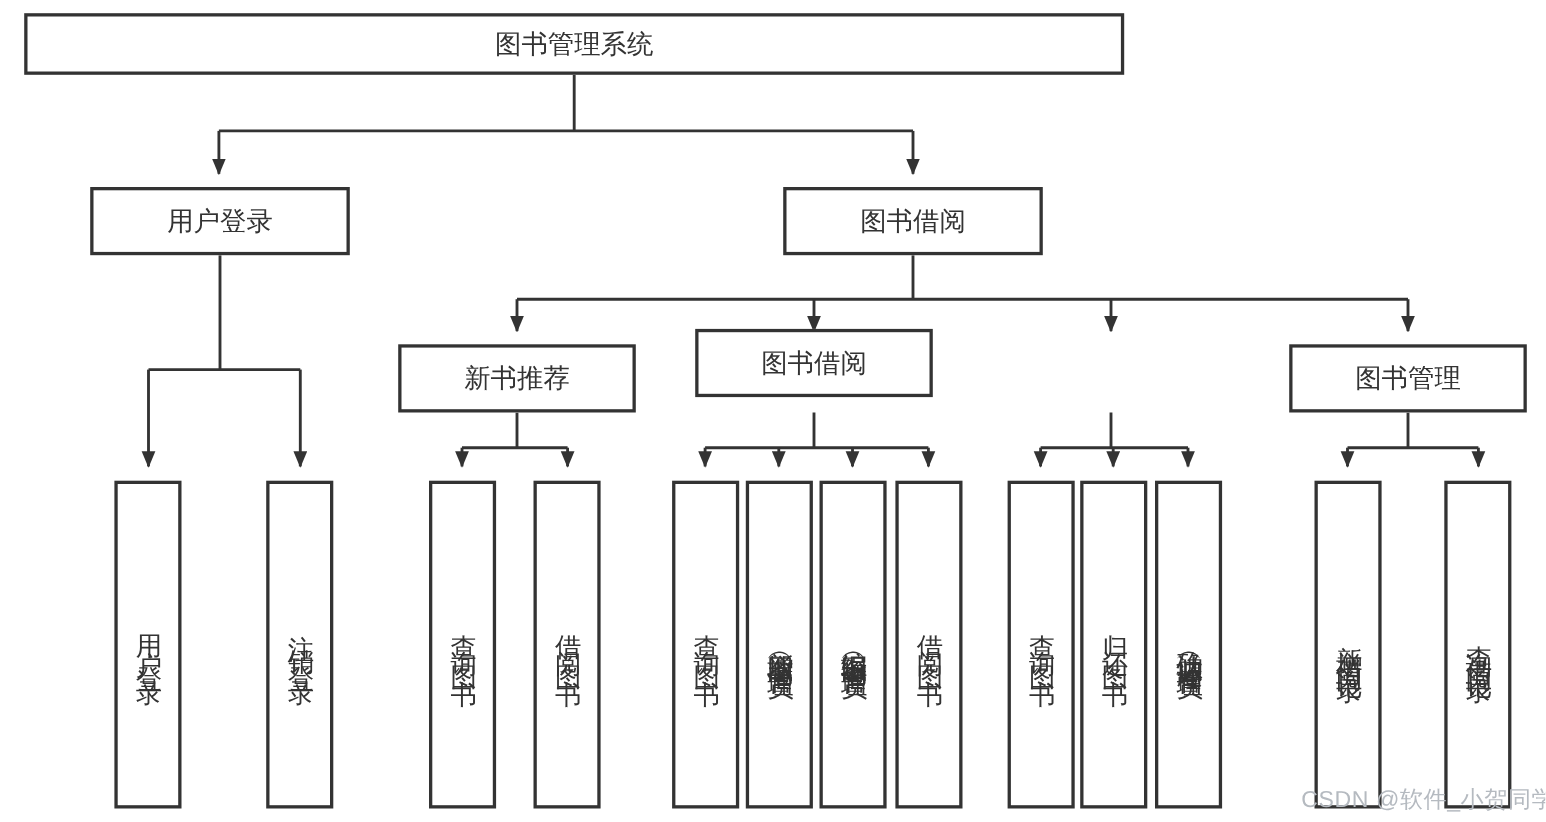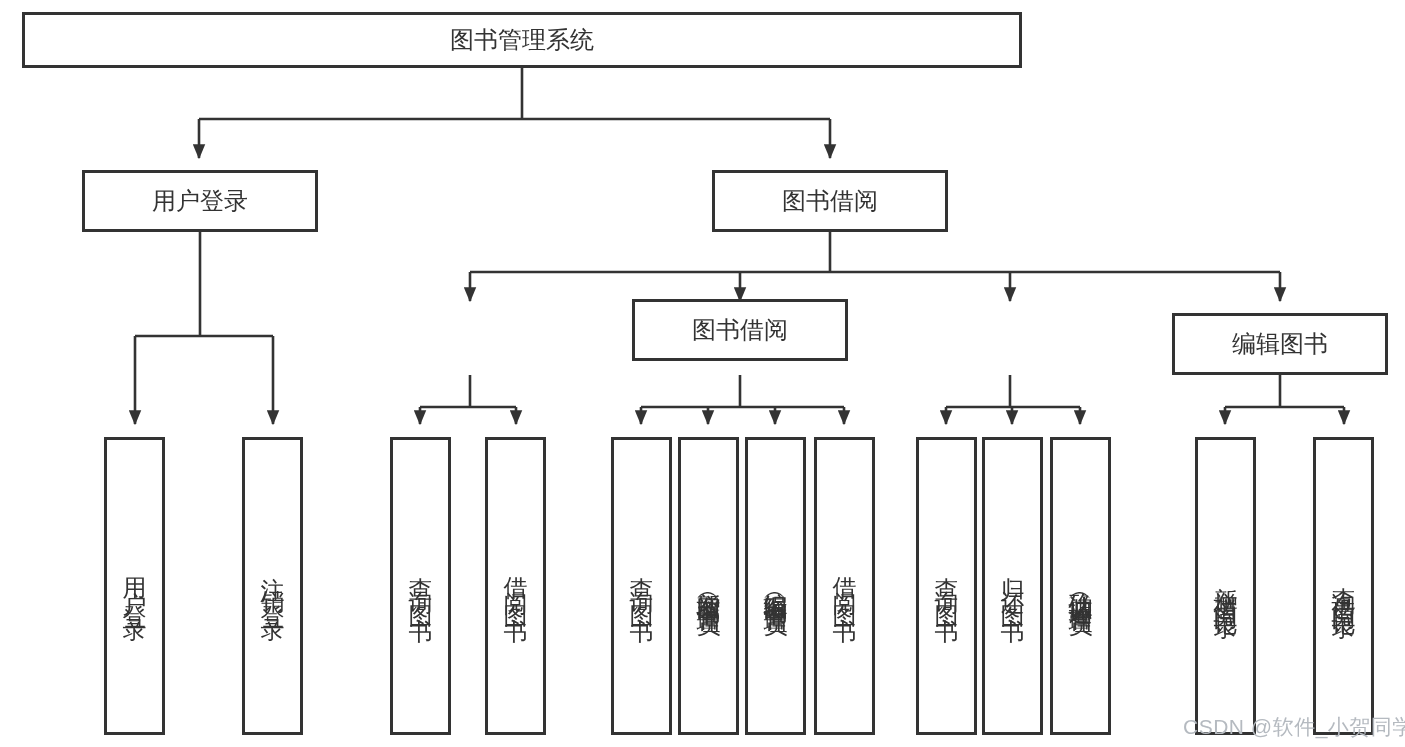--- a/index.html
+++ b/index.html
@@ -102,22 +102,23 @@
     <path class="cline" marker-end="url(#arw)" d="M1080 407 V424"></path>
     <path class="cline" marker-end="url(#arw)" d="M1225 407 V424"></path>
     <path class="cline" marker-end="url(#arw)" d="M1344 407 V424"></path>
   </svg>
 
   <div class="node h" style="left:22px;top:12px;width:1000px;">图书管理系统</div>
 
   <div class="node lvl" style="left:82px;top:170px;width:236px;">用户登录</div>
   <div class="node lvl" style="left:712px;top:170px;width:236px;">图书借阅</div>
 
+  <div class="node lvl" style="left:362px;top:313px;width:216px;">新书推荐</div>
   <div class="node lvl" style="left:632px;top:299px;width:216px;">图书借阅</div>
-  <div class="node lvl" style="left:1172px;top:313px;width:216px;">编辑图书</div>
+  <div class="node lvl" style="left:1172px;top:313px;width:216px;">图书管理</div>
 
   <div class="leaf" style="left:104px;">
     <span>用户登录</span>
   </div>
   <div class="leaf" style="left:242px;">
     <span>注销登录</span>
   </div>
 
   <div class="leaf" style="left:390px;">
     <span>查询图书</span>

